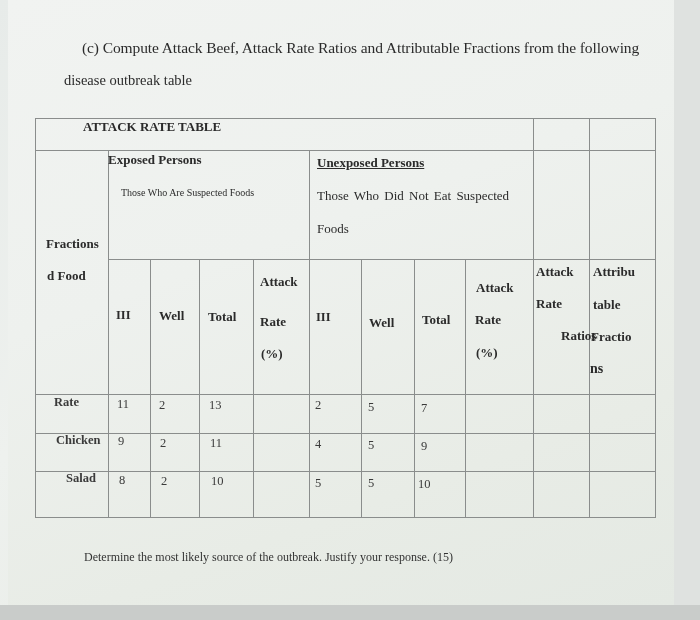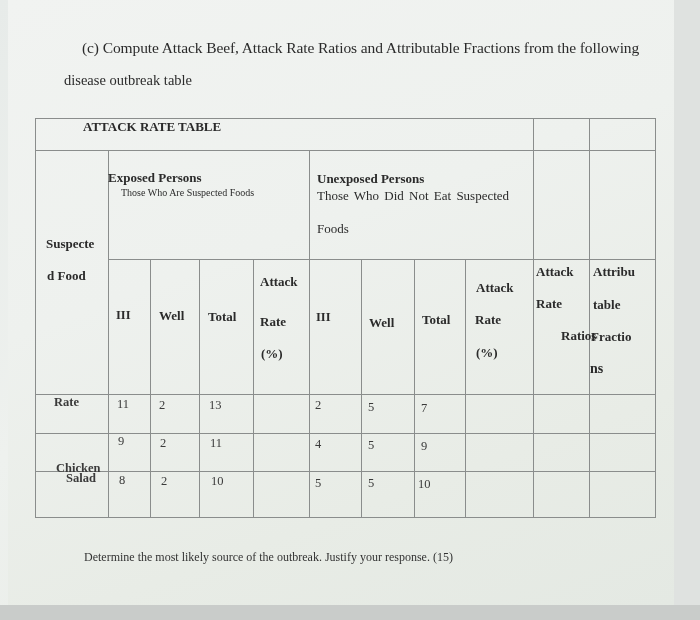--- a/index.html
+++ b/index.html
@@ -54,27 +54,27 @@
 <div class="line v" style="left:253px; top:259px; height:258px;"></div>
 <div class="line v" style="left:309px; top:150px; height:367px;"></div>
 <div class="line v" style="left:361px; top:259px; height:258px;"></div>
 <div class="line v" style="left:414px; top:259px; height:258px;"></div>
 <div class="line v" style="left:465px; top:259px; height:258px;"></div>
 <div class="line v" style="left:533px; top:118px; height:399px;"></div>
 <div class="line v" style="left:589px; top:118px; height:399px;"></div>
 
 <div class="txt b hdr" style="left:83px; top:119px;">ATTACK RATE TABLE</div>
 
-<div class="txt b hdr" style="left:108px; top:170px;">Exposed Persons</div>
+<div class="txt b hdr" style="left:108px; top:152px;">Exposed Persons</div>
 <div class="txt hdr" style="left:109px; top:187px; font-size:10px;margin-left:12px;">Those Who Are Suspected Foods</div>
-<div class="txt b hdr" style="left:317px; top:171px;">Unexposed Persons</div>
+<div class="txt b hdr" style="left:317px; top:155px;text-decoration:underline;">Unexposed Persons</div>
 <div class="txt hdr" style="left:317px; top:188px; word-spacing:2px;">Those Who Did Not Eat Suspected</div>
 <div class="txt hdr" style="left:317px; top:221px;">Foods</div>
 
-<div class="txt b hdr" style="left:46px; top:236px;">Suspecte</div>
+<div class="txt b hdr" style="left:46px; top:236px;">Fractions</div>
 <div class="txt b hdr" style="left:47px; top:268px;text-align:center;">d Food</div>
 
 <div class="txt b hdr" style="left:116px; top:308px; font-size:12.5px;">III</div>
 <div class="txt b hdr" style="left:159px; top:308px;">Well</div>
 <div class="txt b hdr" style="left:208px; top:309px;">Total</div>
 <div class="txt b hdr" style="left:260px; top:274px;">Attack</div>
 <div class="txt b hdr" style="left:260px; top:314px;">Rate</div>
 <div class="txt b hdr" style="left:261px; top:346px;">(%)</div>
 
 <div class="txt b hdr" style="left:316px; top:310px; font-size:12.5px;">III</div>
@@ -94,21 +94,21 @@
 <div class="txt b hdr" style="left:590px; top:361px; font-size:14px;">ns</div>
 
 <div class="txt b cell" style="left:54px; top:395px;">Rate</div>
 <div class="txt cell" style="left:117px; top:397px;">11</div>
 <div class="txt cell" style="left:159px; top:398px;">2</div>
 <div class="txt cell" style="left:209px; top:398px;">13</div>
 <div class="txt cell" style="left:315px; top:398px;">2</div>
 <div class="txt cell" style="left:368px; top:400px;">5</div>
 <div class="txt cell" style="left:421px; top:401px;">7</div>
 
-<div class="txt b cell" style="left:56px; top:433px;margin-top:28px;">Chicken</div>
+<div class="txt b cell" style="left:56px; top:433px;">Chicken</div>
 <div class="txt cell" style="left:118px; top:434px;">9</div>
 <div class="txt cell" style="left:160px; top:436px;">2</div>
 <div class="txt cell" style="left:210px; top:436px;">11</div>
 <div class="txt cell" style="left:315px; top:437px;">4</div>
 <div class="txt cell" style="left:368px; top:438px;">5</div>
 <div class="txt cell" style="left:421px; top:439px;">9</div>
 
 <div class="txt b cell" style="left:58px; top:471px;margin-left:8px;">Salad</div>
 <div class="txt cell" style="left:119px; top:473px;">8</div>
 <div class="txt cell" style="left:161px; top:474px;">2</div>

